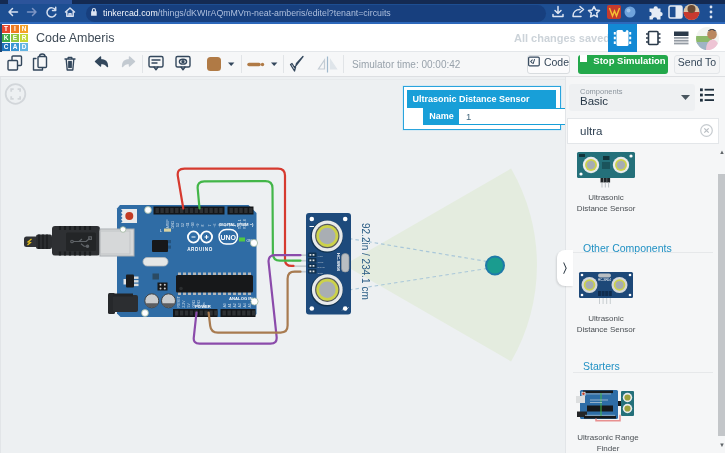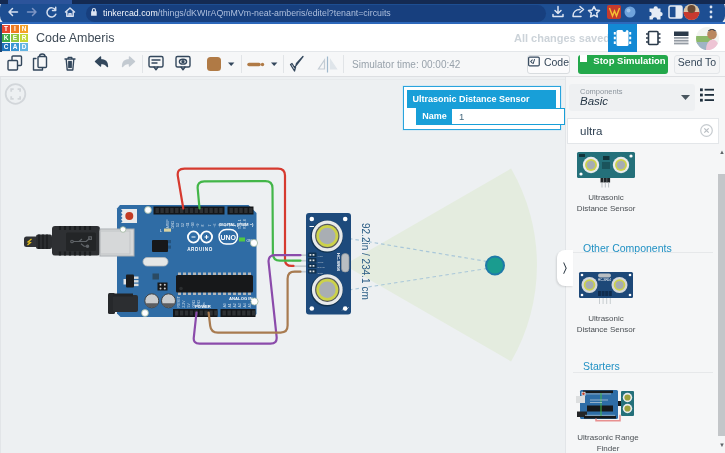--- a/index.html
+++ b/index.html
@@ -1,19 +1,19 @@
 <!DOCTYPE html>
 <html><head>
 <meta charset="utf-8">
 <style>
   html,body{margin:0;padding:0;}
   body{width:725px;height:453px;overflow:hidden;font-family:"Liberation Sans",sans-serif;position:relative;background:#edf0f2;}
   .abs{position:absolute;}
   
-  #chrome{left:0;top:0;width:725px;height:24px;background:#1d4e92;border-radius:8px;}
+  #chrome{left:0;top:0;width:725px;height:24px;background:#1d4e92;}
   #chrome .topstrip{left:0;top:0;width:725px;height:3.5px;background:#142a52;}
   #chrome .accent{left:0;top:22px;width:725px;height:2px;background:#2d68bb;}
   #chrome svg{position:absolute;}
   #pill{left:86px;top:4.5px;width:460px;height:17px;background:#173f7e;border-radius:9px;}
   #url{left:103px;top:7.5px;font-size:8.8px;color:#aebfdd;white-space:nowrap;}
   #url b{color:#f4f7fc;font-weight:normal;}
   
   #hdr{left:0;top:24px;width:725px;height:28px;background:#fff;border-bottom:1px solid #e4e7ea;box-sizing:border-box;}
   #hdr .edge{left:0;top:0;width:2px;height:28px;background:#1f4976;}
   #logo{left:2px;top:1px;width:26px;height:26px;}
@@ -28,28 +28,28 @@
   #simtime{left:352px;top:7px;font-size:10px;color:#98a2ab;}
   .btn{position:absolute;top:3px;height:19px;border-radius:3px;font-size:10.5px;white-space:nowrap;display:flex;align-items:flex-start;justify-content:center;box-sizing:border-box;}
   #codebtn{left:527px;width:43px;background:#fbfbfc;border:1px solid #d8dcdf;color:#36485a;}
   #stopbtn{left:578px;width:90px;background:#23a84b;color:#fff;font-weight:bold;font-size:9.5px;}
   #sendbtn{left:674px;width:46px;background:#f4f5f6;border:1px solid #e3e6e9;color:#36485a;}
   
   #canvas{left:0;top:77px;width:565px;height:376px;background:#edf0f2;}
   
   #popup{left:403px;top:86px;width:156px;height:42px;background:#fff;border:1px solid #2aa4dd;box-shadow:0 0 0 0.5px #bfe4f5;}
   #popuphead{left:2.5px;top:2.5px;width:149px;height:18px;background:#189fd8;color:#fff;font-size:9px;font-weight:bold;line-height:18px;padding-left:6px;box-sizing:border-box;}
-  #popupbody{left:12px;top:20.5px;width:149px;height:17px;border:1px solid #189fd8;box-sizing:border-box;display:flex;}
+  #popupbody{left:19px;top:20.5px;width:149px;height:17px;border:1px solid #189fd8;box-sizing:border-box;display:flex;}
   #popupbody .nm{width:35px;background:#189fd8;color:#fff;font-size:9px;font-weight:bold;line-height:15px;text-align:center;}
   #popupbody .val{flex:1;background:#fff;color:#44687e;font-size:9.5px;line-height:15px;padding-left:7px;}
   
   #panel{left:565px;top:77px;width:160px;height:376px;background:#f5f6f7;border-left:1px solid #e2e5e8;box-sizing:border-box;}
   #drop{left:3px;top:7px;width:126px;height:27px;background:#eef0f2;border-radius:3px;}
   #drop .l1{position:absolute;left:11px;top:3px;font-size:7.5px;color:#8d969e;}
-  #drop .l2{position:absolute;left:11px;top:11px;font-size:11.5px;color:#273746;font-style:italic;}
+  #drop .l2{position:absolute;left:11px;top:11px;font-size:11.5px;color:#273746;}
   #search{left:1px;top:41px;width:152px;height:26px;background:#fff;border:1px solid #e3e6e9;box-sizing:border-box;}
   #search span{position:absolute;left:12px;top:6px;font-size:11.5px;color:#2c3e50;}
   .phead{position:absolute;left:7px;font-size:10.5px;color:#2191c4;padding-left:10px;}
   .prule{position:absolute;left:7px;width:140px;height:1px;background:#e6e8ea;}
   .plabel{position:absolute;width:80px;text-align:center;font-size:8px;color:#4a4f54;line-height:10.5px;}
   
   #sbthumb{left:151.5px;top:97px;width:8px;height:262px;background:#c3c6c9;}
   .sbarrow{position:absolute;left:153px;font-size:6px;color:#5f6468;}
   
   #ctab{left:-9px;top:173px;width:16px;height:36px;background:#fff;border-radius:8px 0 0 8px;box-shadow:-1px 1px 2px rgba(0,0,0,.12);color:#24313d;font-size:13px;line-height:36px;text-align:center;}

